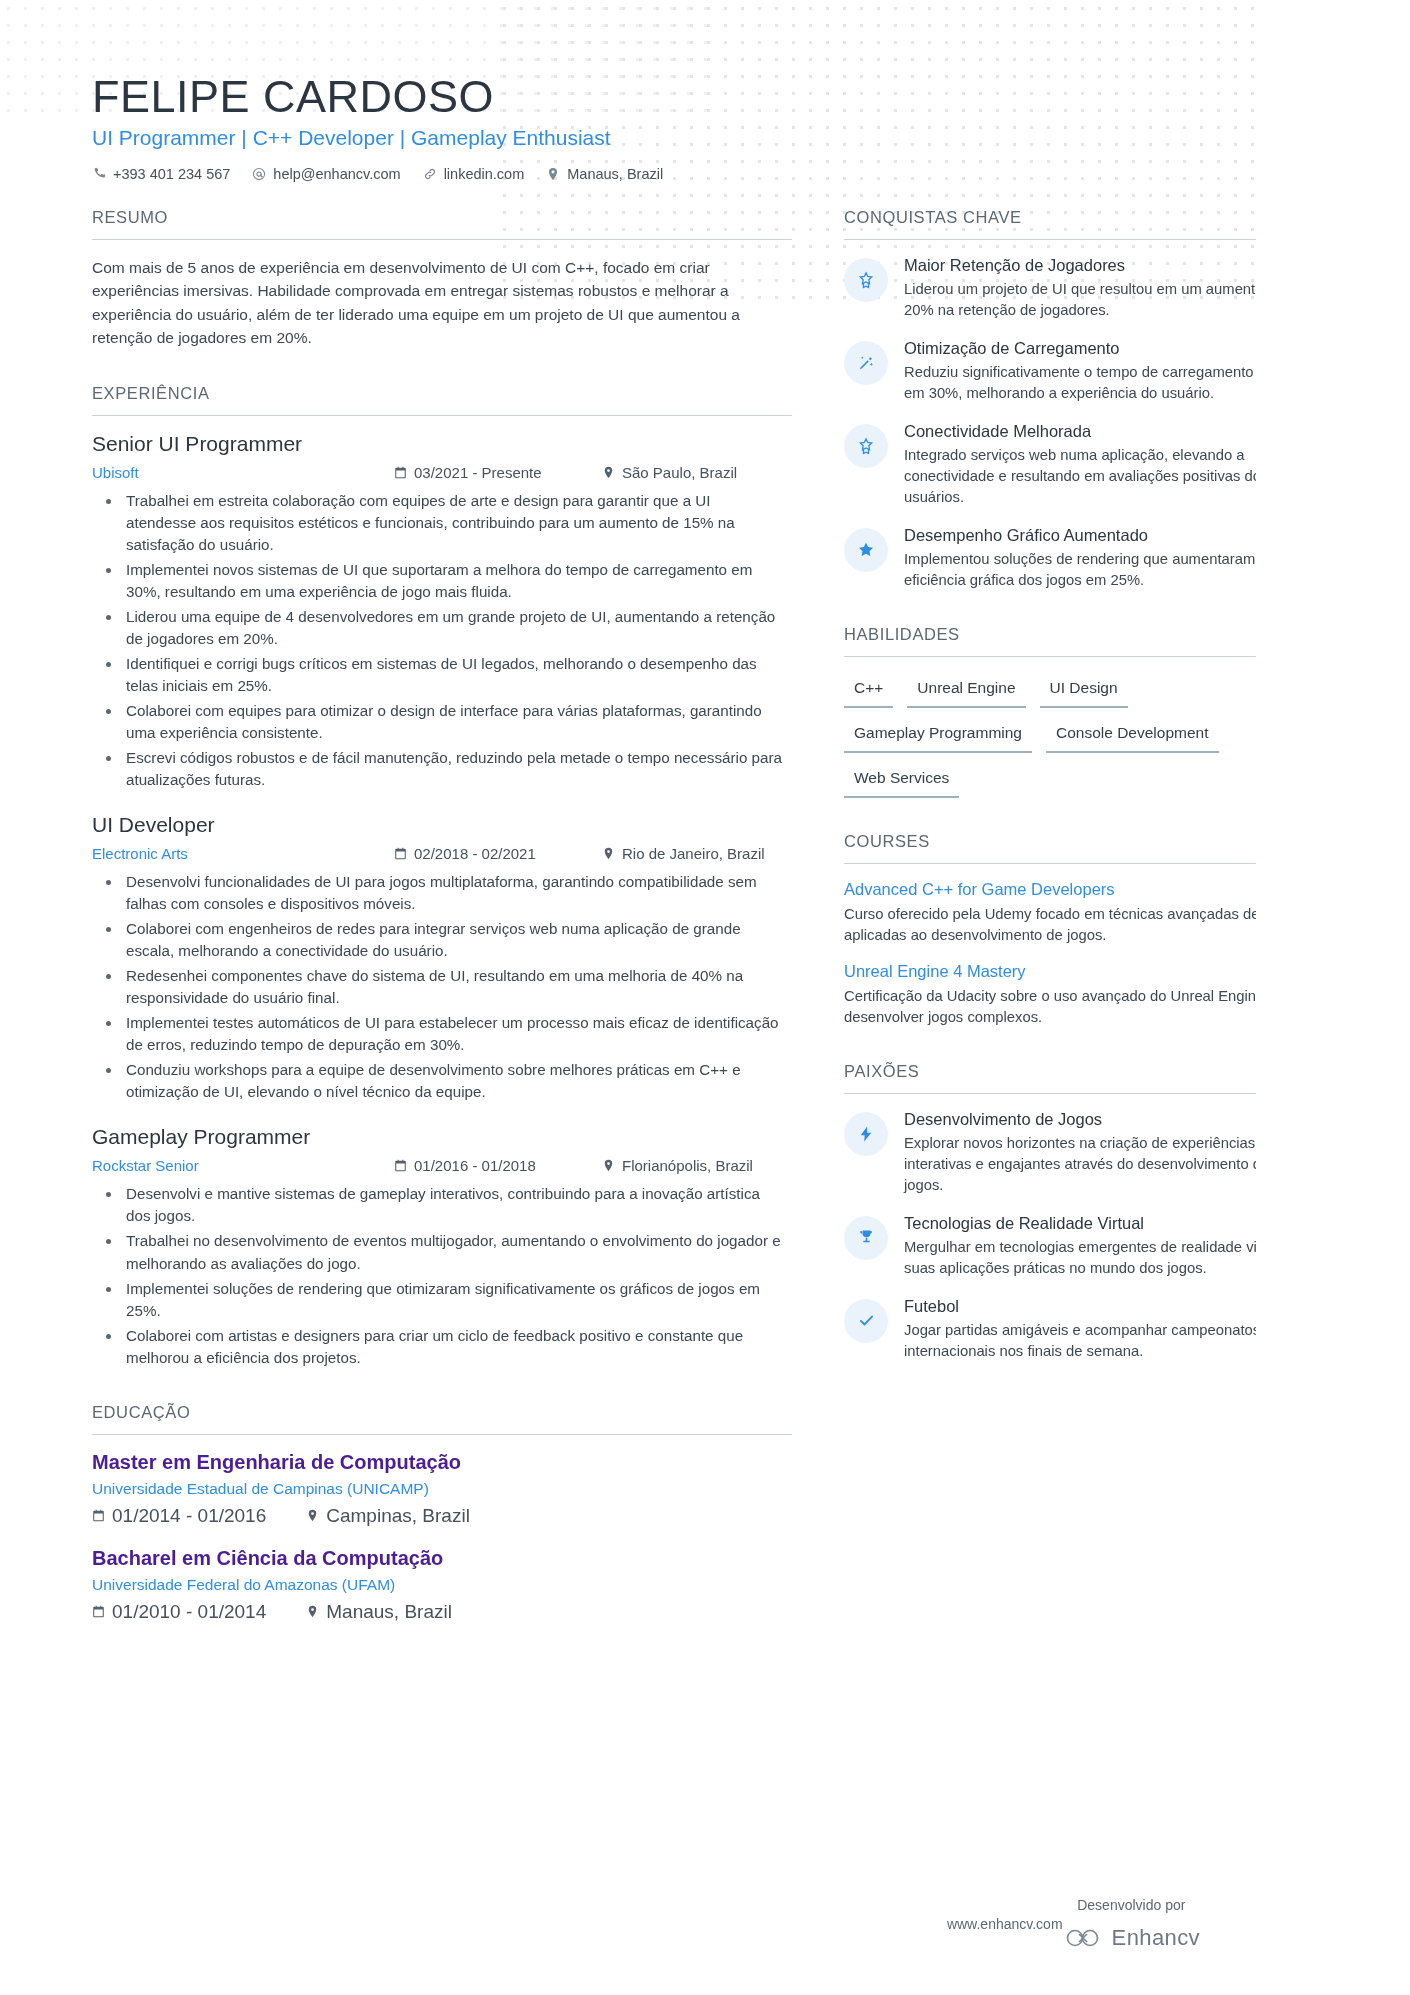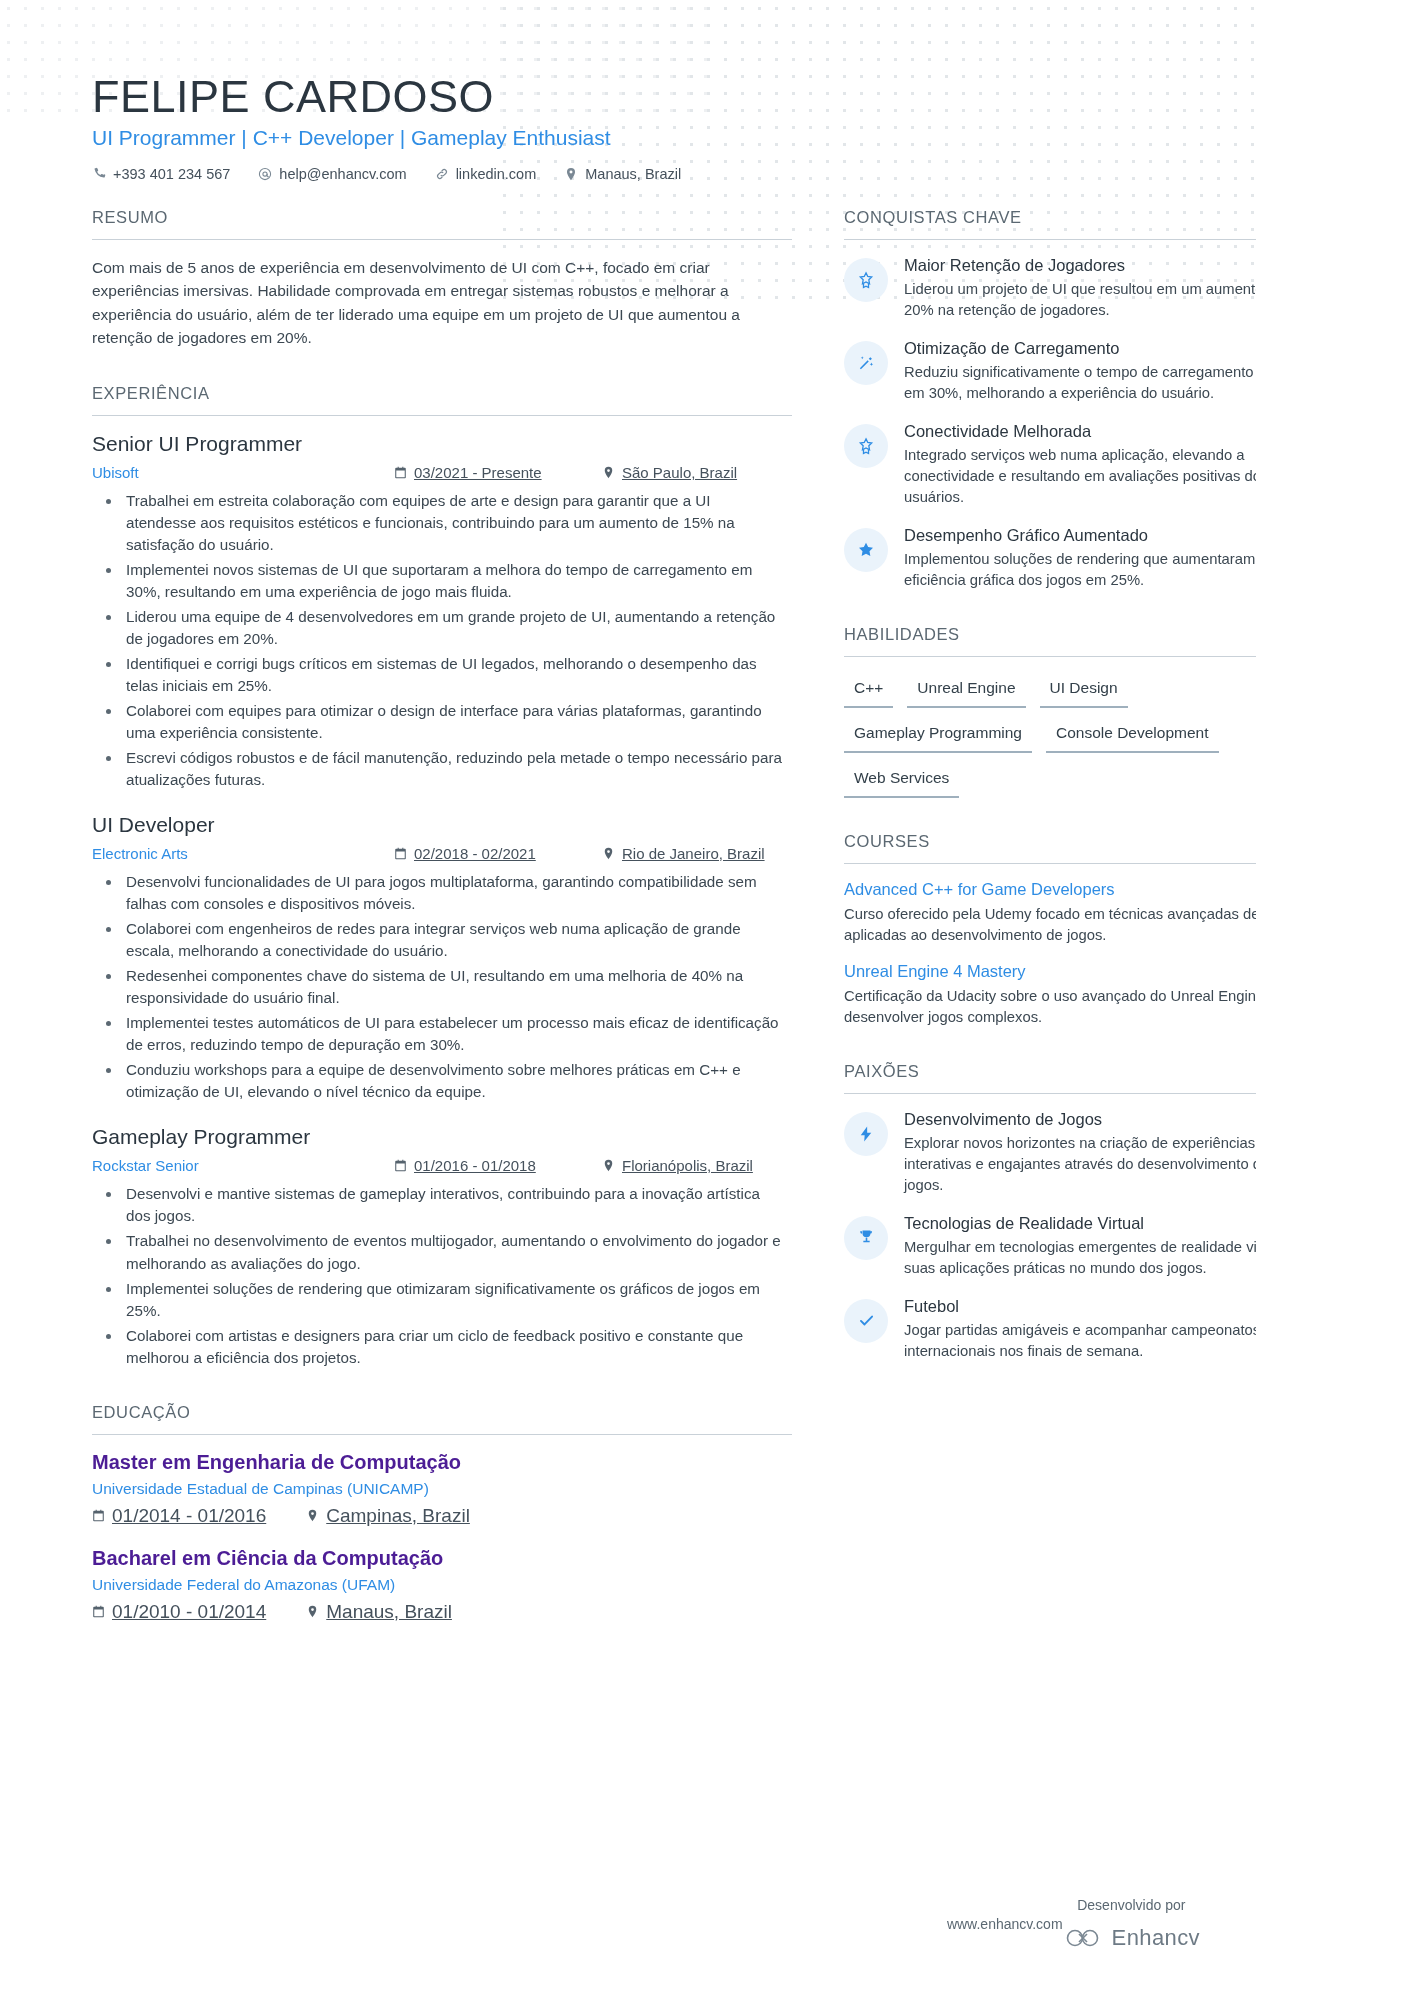--- a/index.html
+++ b/index.html
@@ -54,21 +54,21 @@
   .headline {
     font-size: 21px;
     color: #2f8de4;
     margin: 0 0 16px 0;
     font-weight: 400;
   }
   .contact-row {
     display: flex;
     flex-wrap: wrap;
     align-items: center;
-    gap: 28px;
+    gap: 22px;
     font-size: 14.5px;
     color: #45515c;
     margin-bottom: 26px;
   }
   .contact-item { display: flex; align-items: center; gap: 7px; }
   .ci-icon { color: #7a8894; font-size: 14px; line-height: 1; display: inline-flex; }
 
   
   .columns { display: flex; gap: 52px; align-items: flex-start; }
   .col-left { width: 700px; flex: 0 0 700px; }
@@ -103,21 +103,21 @@
   }
   .job-meta {
     display: flex;
     align-items: center;
     gap: 8px;
     font-size: 15px;
     margin-bottom: 9px;
     flex-wrap: wrap;
   }
   .company { color: #2f8de4; flex: 1 1 auto; }
-  .meta-bit { display: inline-flex; align-items: center; gap: 7px; color: #45515c; text-decoration: underline; }
+  .meta-bit { display: inline-flex; align-items: center; gap: 7px; color: #45515c; }
   .meta-bit .gi { color: #55626d; font-size: 13px; }
   .meta-date { width: 200px; }
   .meta-loc { width: 190px; }
 
   ul.bullets { margin: 8px; padding-left: 22px; }
   ul.bullets li {
     font-size: 15.2px;
     line-height: 1.45;
     color: #3c4852;
     margin-bottom: 3px;

